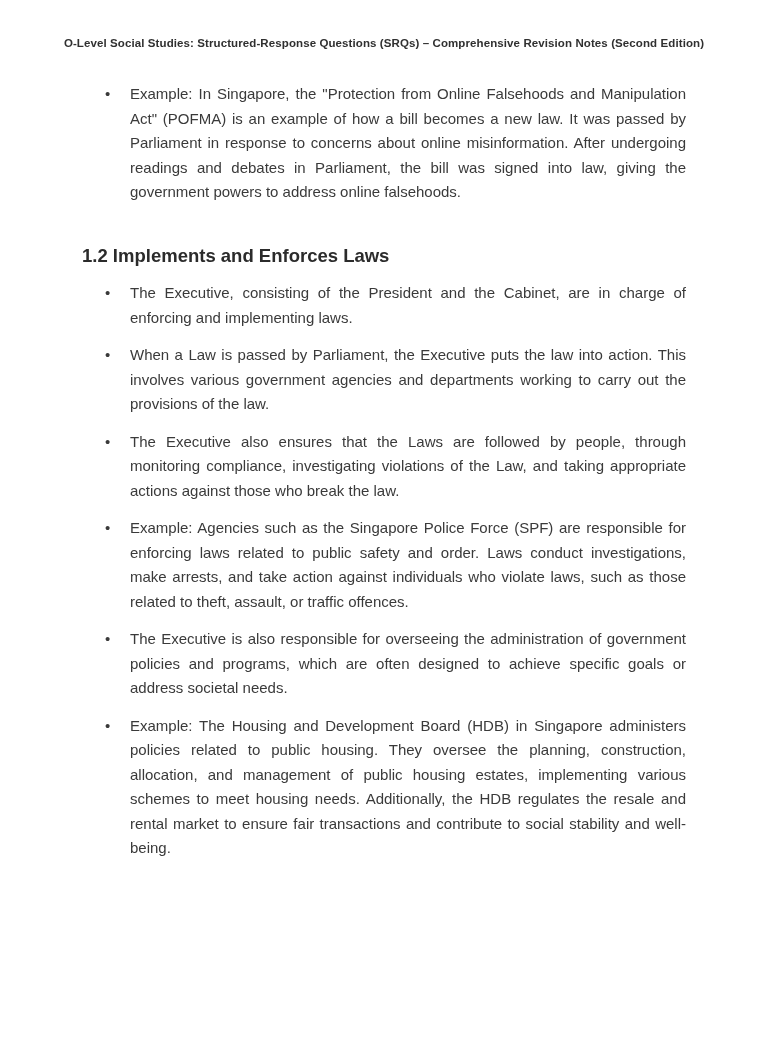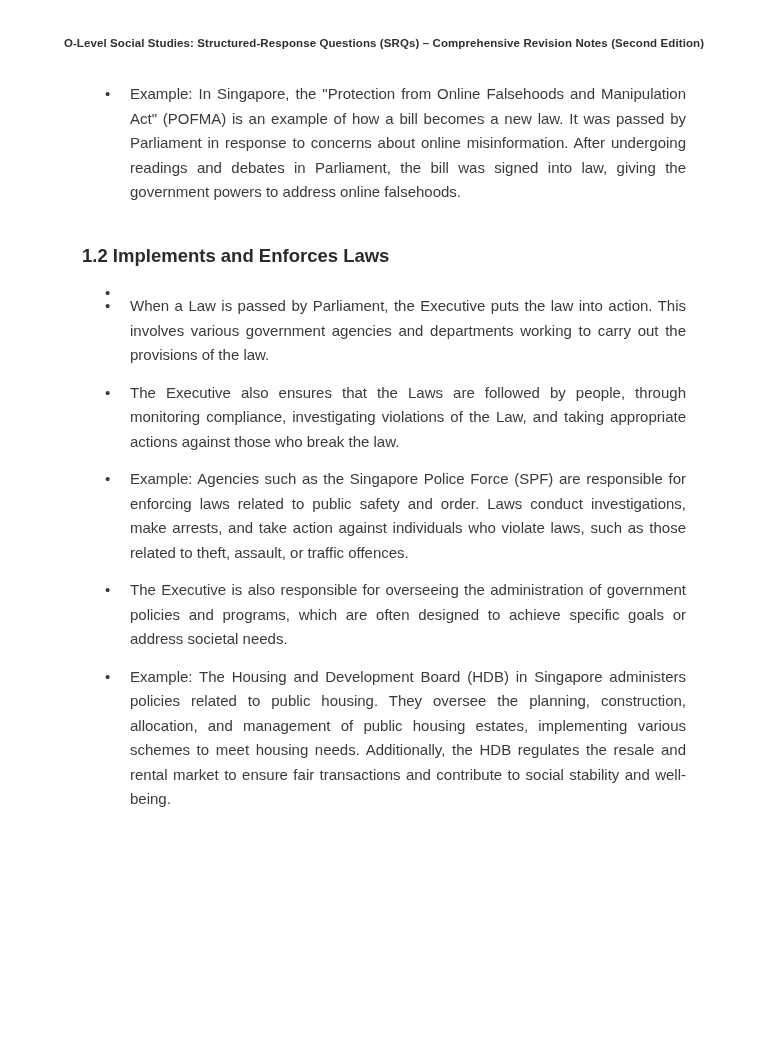--- a/index.html
+++ b/index.html
@@ -94,20 +94,21 @@
       <span class="bullet-marker">•</span>
       <span>Example: In Singapore, the "Protection from Online Falsehoods and Manipulation Act" (POFMA) is an example of how a bill becomes a new law. It was passed by Parliament in response to concerns about online misinformation. After undergoing readings and debates in Parliament, the bill was signed into law, giving the government powers to address online falsehoods.</span>
     </li>
   </ul>
 
   <h2 class="section-heading">1.2 Implements and Enforces Laws</h2>
 
   <ul class="bullets main-list">
     <li>
       <span class="bullet-marker">•</span>
+      <span>The Executive, consisting of the President and the Cabinet, are in charge of enforcing and implementing laws.</span>
     </li>
     <li>
       <span class="bullet-marker">•</span>
       <span>When a Law is passed by Parliament, the Executive puts the law into action. This involves various government agencies and departments working to carry out the provisions of the law.</span>
     </li>
     <li>
       <span class="bullet-marker">•</span>
       <span>The Executive also ensures that the Laws are followed by people, through monitoring compliance, investigating violations of the Law, and taking appropriate actions against those who break the law.</span>
     </li>
     <li>

